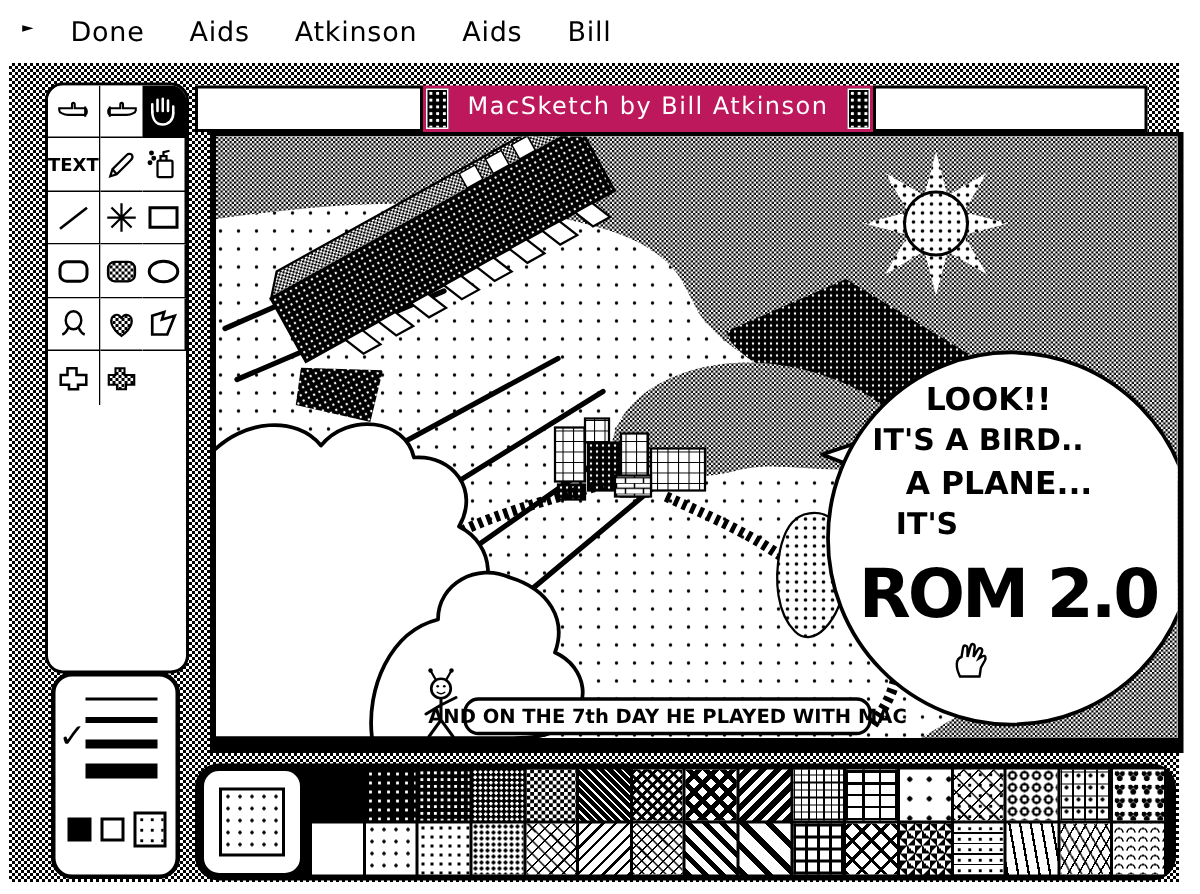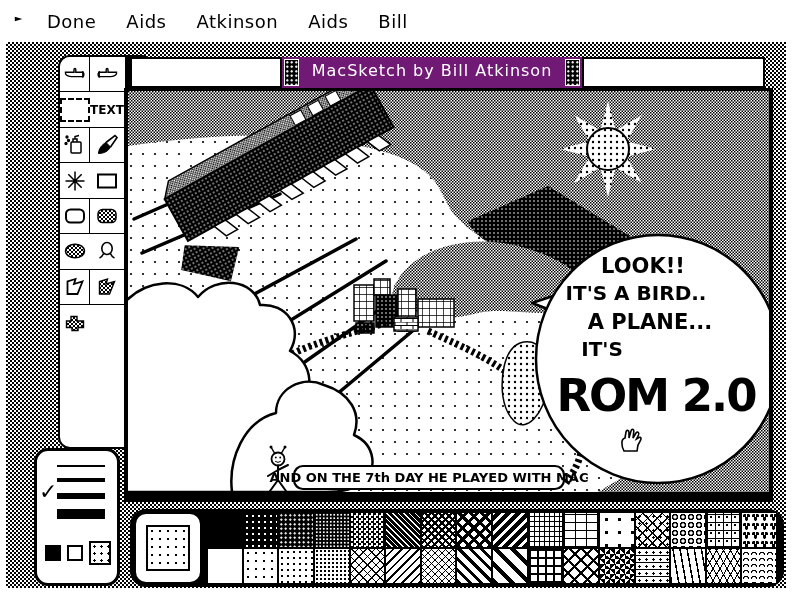--- a/index.html
+++ b/index.html
@@ -12,21 +12,21 @@
   .flag{margin-left:12px;margin-right:20px;display:flex;}
   .mi{font-size:18px;margin-right:30px;letter-spacing:.5px;cursor:default;}
 
   
   .desktop{position:absolute;left:6px;top:42px;right:14px;bottom:8px;
            background:repeating-conic-gradient(#000 0 25%,#fff 0 50%);background-size:4px 4px;}
 
   
   .toolpal{position:absolute;left:30px;top:55px;width:92px;height:390px;background:#fff;
            border:2px solid #000;border-radius:12px;overflow:hidden;
-           display:grid;grid-template-columns:1fr 1fr 1fr;grid-template-rows:repeat(11,1fr);margin-left:28px;}
+           display:grid;grid-template-columns:1fr 1fr 1fr 1fr;grid-template-rows:repeat(11,1fr);}
   .cell{border-right:1.5px solid #000;border-bottom:1.5px solid #000;
         display:flex;align-items:center;justify-content:center;background:#fff;}
   .cell:nth-child(2n){border-right:none;}
   .cell:nth-last-child(-n+2){border-bottom:none;}
   .cell svg{width:28px;height:24px;}
   .cell.sel{background:#000;}
   .cell.sel path,.cell.sel ellipse,.cell.sel rect,.cell.sel circle{stroke:#fff;}
   .marq{width:26px;height:20px;border:2px dashed #000;}
   .textlbl{font-size:12px;font-weight:bold;letter-spacing:0;}
 
@@ -39,27 +39,27 @@
   .sq{position:absolute;box-sizing:border-box;}
   .sq-black{left:8px;top:94px;width:16px;height:16px;background:#000;}
   .sq-white{left:30px;top:94px;width:16px;height:16px;border:2px solid #000;background:#fff;}
   .sq-dot{left:52px;top:90px;width:22px;height:24px;border:2px solid #000;
           background-color:#fff;background-image:radial-gradient(#000 1px,transparent 1.2px);background-size:7px 7px;}
 
   
   .titlebar{position:absolute;left:130px;top:57px;width:635px;height:31px;display:flex;}
   .tb-box{background:#fff;border:2.5px solid #000;box-sizing:border-box;}
   .tb-left{width:152px;} .tb-right{width:183px;}
-  .tb-mid{flex:1;background:#701a75;display:flex;align-items:stretch;}
+  .tb-mid{flex:1;background:#be185d;display:flex;align-items:stretch;}
   .tb-orn{width:13px;margin:2px;background-color:#000;border:1px solid #fff;
           background-image:radial-gradient(#fff 1.1px,transparent 1.3px);background-size:4.5px 4.5px;}
   .tb-title{flex:1;color:#fff;text-align:center;font-size:16px;line-height:28px;letter-spacing:1px;white-space:nowrap;}
 
   
-  .canvas{position:absolute;left:124px;top:88px;width:649px;height:414px;background:#fff;
+  .canvas{position:absolute;left:140px;top:88px;width:649px;height:414px;background:#fff;
           border-style:solid;border-color:#000;border-width:3px 4px 10px 4px;box-sizing:border-box;}
   .art{display:block;width:641px;height:401px;}
   .art text{font-family:"DejaVu Sans",sans-serif;font-weight:bold;fill:#000;}
 
   
   .patpal{position:absolute;left:130px;top:509px;width:654px;height:78px;background:#000;border-radius:16px;}
   .curbox{position:absolute;left:6px;top:5px;width:64px;height:68px;background:#fff;border-radius:10px;
           display:flex;align-items:center;justify-content:center;}
   .curin{width:44px;height:46px;border:2.5px solid #000;box-sizing:border-box;}
   .patgrid{position:absolute;left:78px;top:4px;right:8px;bottom:4px;display:grid;

